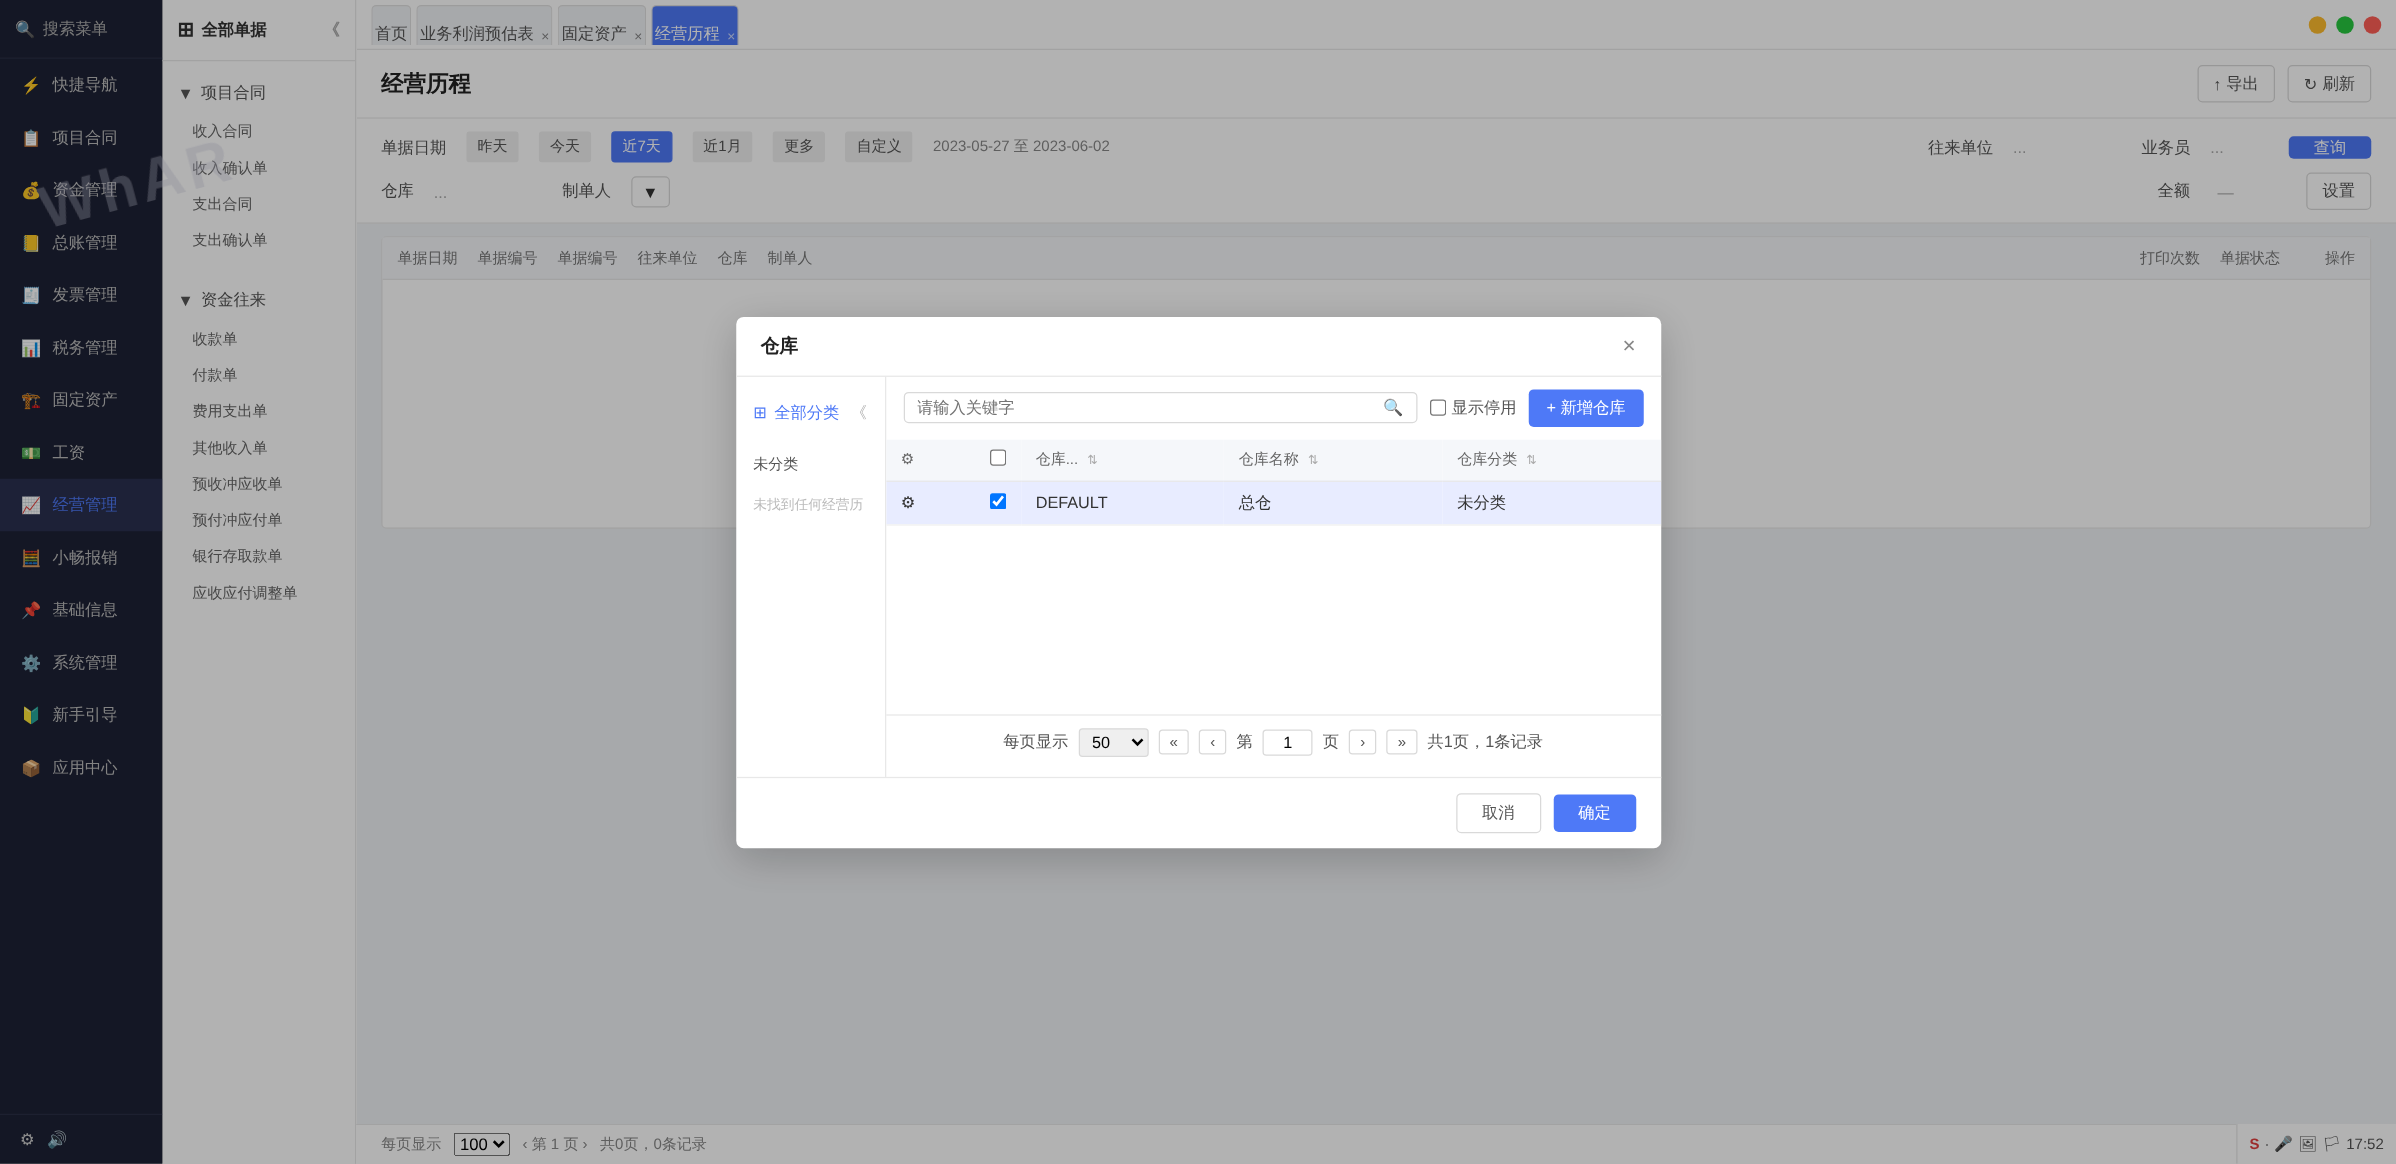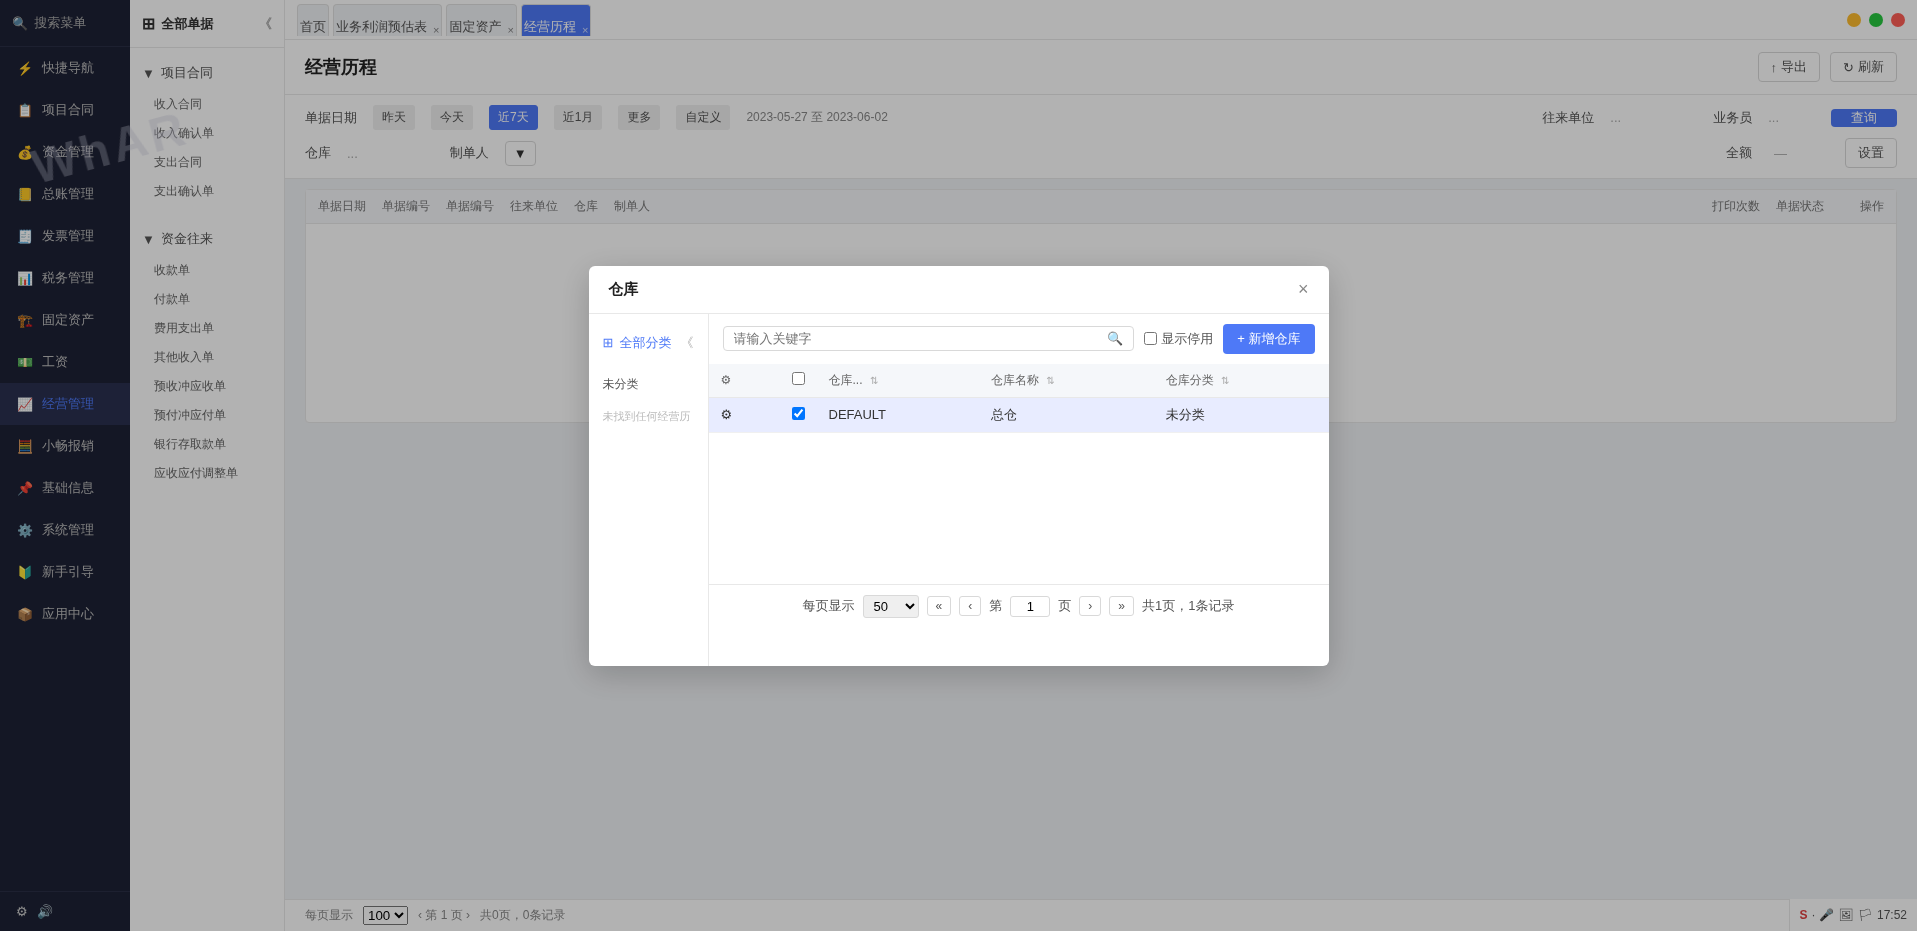--- a/index.html
+++ b/index.html
@@ -436,20 +436,24 @@
         <span>第</span>
         <input type="text" class="page-input" value="1" style="">
         <span>页</span>
         <button class="page-nav-btn">›</button>
         <button class="page-nav-btn">»</button>
         <span>共1页，1条记录</span>
       </div>
     </div>
   </div>
 
+  <div class="modal-footer">
+    <button class="cancel-btn">取消</button>
+    <button class="confirm-btn">确定</button>
+  </div>
 </div>
 
 <div class="status-bar">
   <span>每页显示</span>
   <select>
     <option>100</option>
     <option>50</option>
   </select>
   <span>
     ‹ <span>第</span> <span>1</span> <span>页</span> ›

